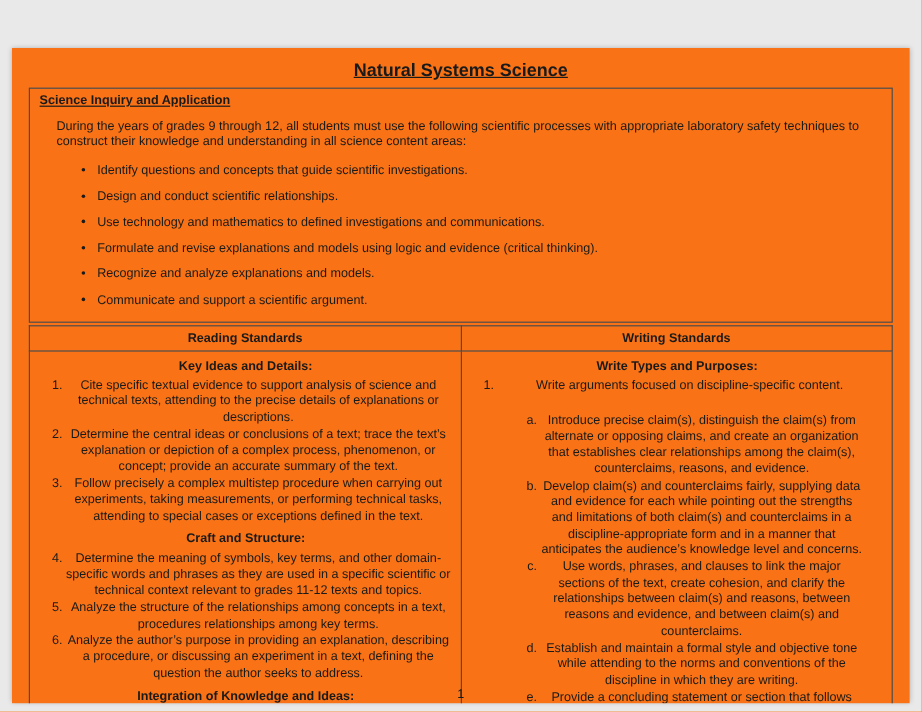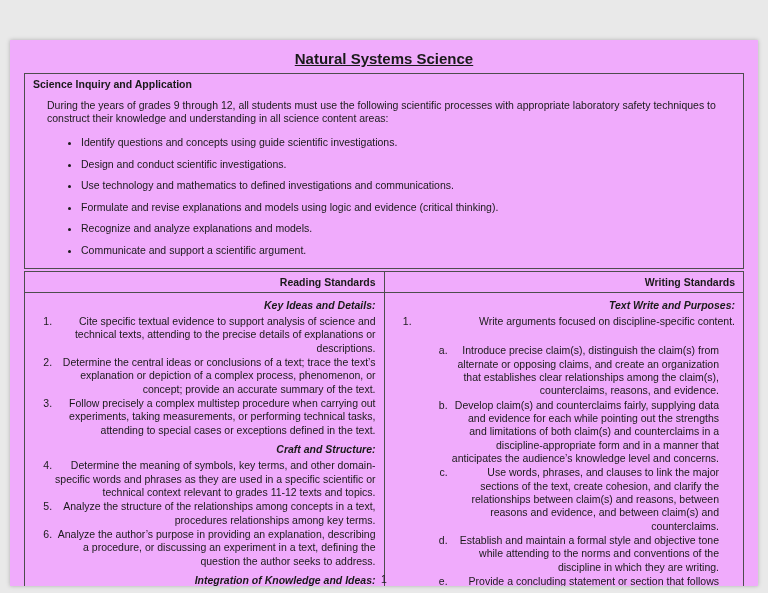--- a/index.html
+++ b/index.html
@@ -8,71 +8,70 @@
     width: 768px; height: 593px;
     background: #e9e9e9;
     font-family: "Liberation Sans", sans-serif;
     color: #1a1a1a;
     overflow: hidden;
     position: relative;
   }
   .page {
     position: absolute;
     top: 40px; left: 10px; right: 10px; bottom: 7px;
-    background: #f0abfc;
+    background: #f97316;
     box-shadow: 0 0 4px rgba(0,0,0,0.25);
     padding: 8px 14px 4px 14px;
     overflow: hidden;
   }
   .doc-title {
     text-align: center;
     font-size: 15px;
     font-weight: bold;
     text-decoration: underline;
     margin: 2px 0 6px 0;
   }
   .inquiry-box {
     border: 1px solid #4d4d4d;
     padding: 4px 10px 2px 8px;
     font-size: 10.5px;
     line-height: 1.3;
   }
-  .inquiry-heading { font-weight: bold; font-size: 10.5px; }
+  .inquiry-heading { font-weight: bold; font-size: 10.5px; text-decoration: underline; }
   .inquiry-intro { margin: 7px 0 4px 14px; }
   .inquiry-bullets {
     list-style: disc;
     margin: 10px 0 4px 34px;
     padding-left: 14px;
   }
   .inquiry-bullets li { margin-bottom: 8px; }
   .standards-table {
     width: 100%;
     border-collapse: collapse;
     margin-top: 2px;
     table-layout: fixed;
   }
   .standards-table th, .standards-table td {
     border: 1px solid #4d4d4d;
-    text-align: right;
+    text-align: center;
     vertical-align: top;
     font-size: 10.5px;
   }
   .standards-table th {
     font-weight: bold;
     padding: 4px 8px;
   }
   .content-cell {
     padding: 2px 8px 0 8px;
     height: 300px;
     overflow: hidden;
     line-height: 1.27;
   }
   .section-label {
     font-weight: bold;
-    font-style: italic;
     margin: 6px 0 3px 1px;
   }
   .section-label.first { margin-top: 4px; }
   ol.num {
     margin: 0 0 2px 0;
     padding-left: 22px;
   }
   ol.num li { margin-bottom: 1px; }
   ol.alpha {
     list-style-type: lower-alpha;
@@ -91,22 +90,22 @@
 <body>
 
 <div class="page">
 
   <div class="doc-title">Natural Systems Science</div>
 
   <div class="inquiry-box">
     <div class="inquiry-heading">Science Inquiry and Application</div>
     <div class="inquiry-intro">During the years of grades 9 through 12, all students must use the following scientific processes with appropriate laboratory safety techniques to construct their knowledge and understanding in all science content areas:</div>
     <ul class="inquiry-bullets">
-      <li>Identify questions and concepts using guide scientific investigations.</li>
-      <li>Design and conduct scientific investigations.</li>
+      <li>Identify questions and concepts that guide scientific investigations.</li>
+      <li>Design and conduct scientific relationships.</li>
       <li>Use technology and mathematics to defined investigations and communications.</li>
       <li>Formulate and revise explanations and models using logic and evidence (critical thinking).</li>
       <li>Recognize and analyze explanations and models.</li>
       <li>Communicate and support a scientific argument.</li>
     </ul>
   </div>
 
   <table class="standards-table">
     <tbody>
         <tr>
@@ -124,21 +123,21 @@
         <div class="section-label">Craft and Structure:</div>
         <ol class="num" start="4">
           <li>Determine the meaning of symbols, key terms, and other domain-specific words and phrases as they are used in a specific scientific or technical context relevant to grades 11-12 texts and topics.</li>
           <li>Analyze the structure of the relationships among concepts in a text, procedures relationships among key terms.</li>
           <li>Analyze the author’s purpose in providing an explanation, describing a procedure, or discussing an experiment in a text, defining the question the author seeks to address.</li>
         </ol>
         <div class="section-label">Integration of Knowledge and Ideas:</div>
 
       </td>
       <td class="content-cell">
-        <div class="section-label first">Text Write and Purposes:</div>
+        <div class="section-label first">Write Types and Purposes:</div>
         <ol class="num">
           <li>
             <span>Write arguments focused on discipline-specific content.</span>
             <ol class="alpha">
               <li>Introduce precise claim(s), distinguish the claim(s) from alternate or opposing claims, and create an organization that establishes clear relationships among the claim(s), counterclaims, reasons, and evidence.</li>
               <li>Develop claim(s) and counterclaims fairly, supplying data and evidence for each while pointing out the strengths and limitations of both claim(s) and counterclaims in a discipline-appropriate form and in a manner that anticipates the audience’s knowledge level and concerns.</li>
               <li>Use words, phrases, and clauses to link the major sections of the text, create cohesion, and clarify the relationships between claim(s) and reasons, between reasons and evidence, and between claim(s) and counterclaims.</li>
               <li>Establish and maintain a formal style and objective tone while attending to the norms and conventions of the discipline in which they are writing.</li>
               <li>Provide a concluding statement or section that follows from or supports the argument presented.</li>
             </ol>

